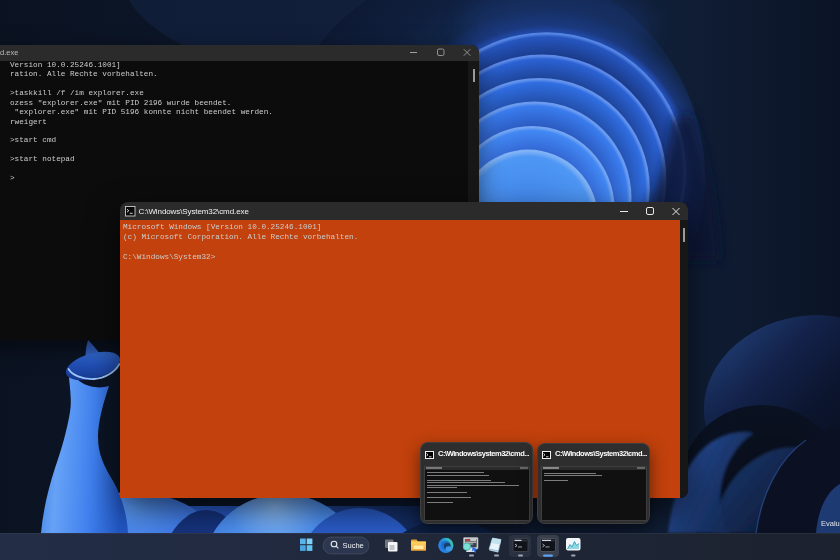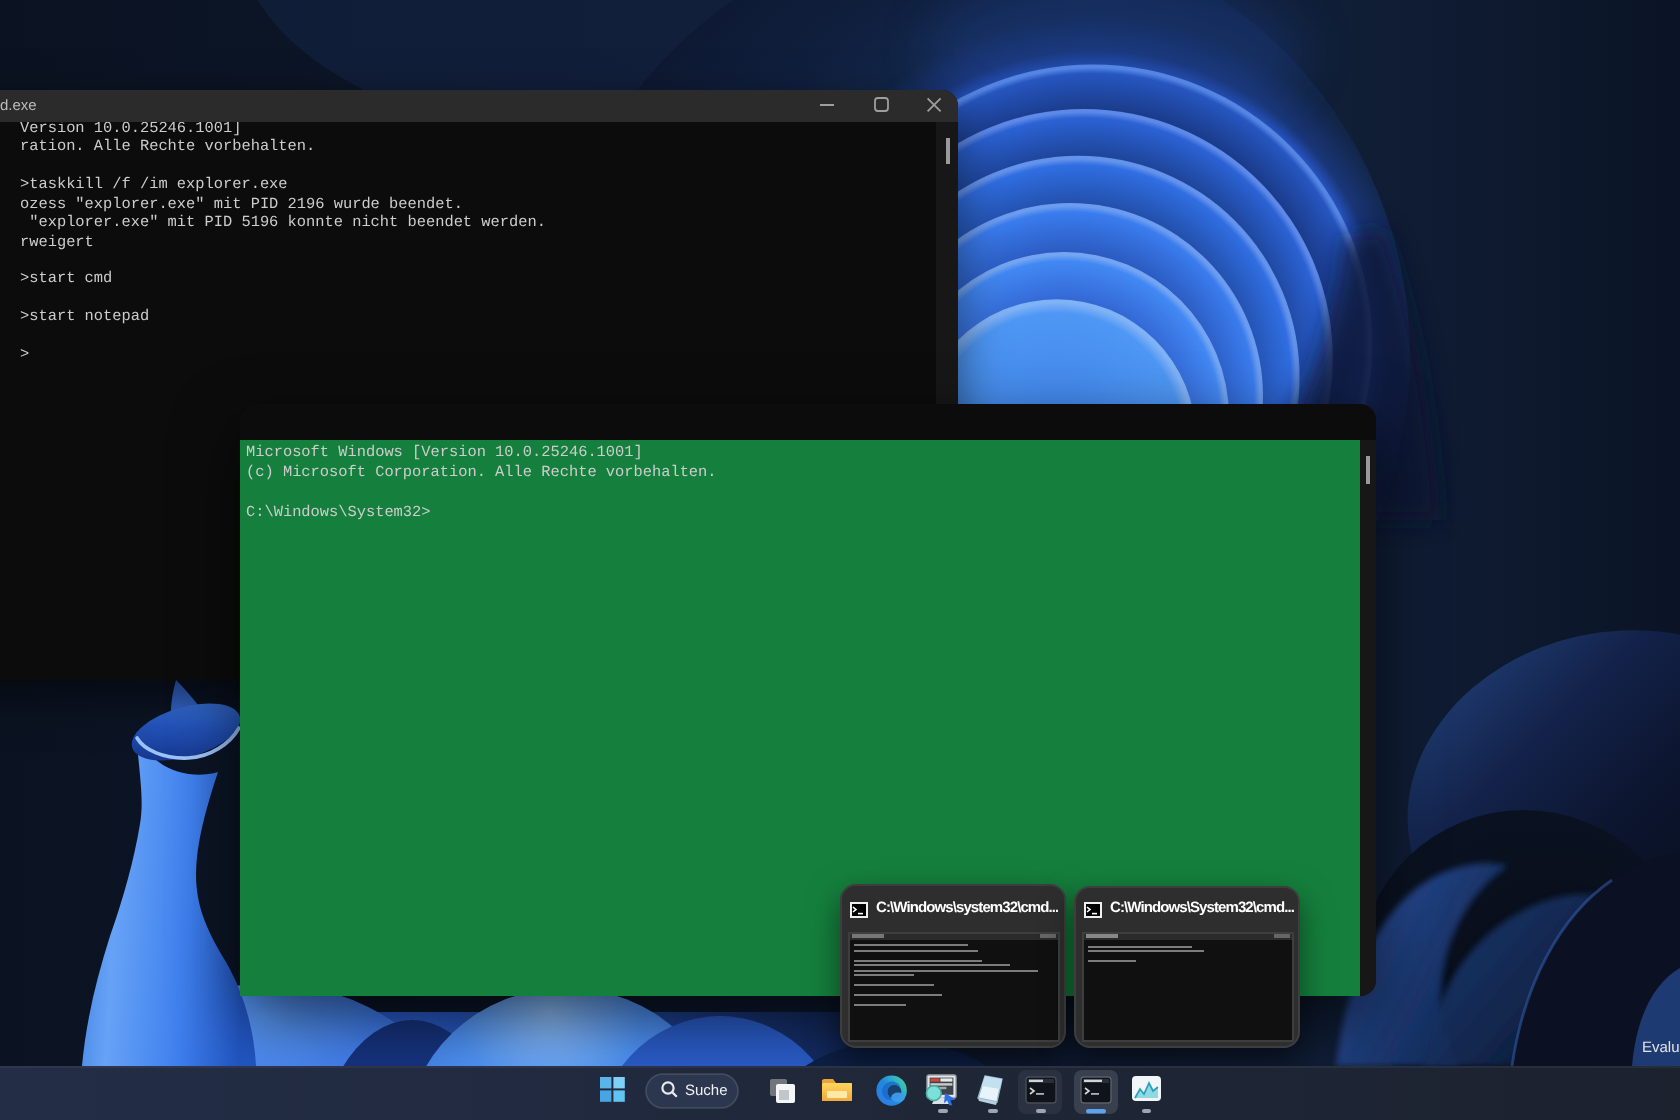--- a/index.html
+++ b/index.html
@@ -184,21 +184,34 @@
 
 &gt;start notepad
 
 &gt;</pre>
   </div>
   <div style="position:absolute;right:0;top:16px;width:11px;bottom:0;background:#171717;"></div>
   <div style="position:absolute;right:4px;top:24px;width:2px;height:13px;background:#9a9a9a;"></div>
 </div>
 
 <div class="win" id="w2" style="left:120px;top:202px;width:568px;height:296px;border-radius:8px;box-shadow:0 12px 32px rgba(0,0,0,0.6);">
-  <div style="position:absolute;left:0;top:18px;right:8px;bottom:0;background:#15803d;overflow:hidden;">
+  <div class="titlebar" style="height:18px;border-radius:8px 8px 0 0;">
+    <svg width="11" height="11" style="position:absolute;left:4.5px;top:4px">
+      <rect x="0.5" y="0.5" width="9.5" height="9.5" fill="#0a0a0a" stroke="#c9c9c9" stroke-width="0.9"></rect>
+      <path d="M2,3.2 L3.8,4.7 L2,6.2" stroke="#e8e8e8" stroke-width="0.9" fill="none"></path>
+      <line x1="4.8" y1="7.3" x2="7.6" y2="7.3" stroke="#e8e8e8" stroke-width="0.9"></line>
+    </svg>
+    <span style="position:absolute;left:18.5px;top:4.5px;font-size:8px;letter-spacing:-0.1px;color:#f2f2f2;">C:\Windows\System32\cmd.exe</span>
+    <svg width="568" height="18" style="position:absolute;left:0;top:0">
+      <line x1="500" y1="9.5" x2="508" y2="9.5" stroke="#e8e8e8" stroke-width="1"></line>
+      <rect x="526.5" y="5.5" width="7" height="7" rx="1.5" fill="none" stroke="#e8e8e8" stroke-width="1"></rect>
+      <path d="M552.5,6 L559.5,13 M559.5,6 L552.5,13" stroke="#e8e8e8" stroke-width="1"></path>
+    </svg>
+  </div>
+  <div style="position:absolute;left:0;top:18px;right:8px;bottom:0;background:#c2410c;overflow:hidden;">
     <pre class="con" style="position:absolute;left:3px;top:3px;font-size:7.7px;line-height:9.87px;">Microsoft Windows [Version 10.0.25246.1001]
 (c) Microsoft Corporation. Alle Rechte vorbehalten.
 
 C:\Windows\System32&gt;</pre>
   </div>
   <div style="position:absolute;right:0;top:18px;width:8px;bottom:0;background:#171717;border-radius:0 0 8px 0;"></div>
   <div style="position:absolute;right:3px;top:26px;width:2px;height:14px;background:#9a9a9a;"></div>
 </div>
 
 <div style="position:absolute;left:420px;top:442px;width:113px;height:82px;background:#2e2e2e;border-radius:8px;border:1px solid rgba(255,255,255,0.08);box-sizing:border-box;box-shadow:0 6px 16px rgba(0,0,0,0.5);">

